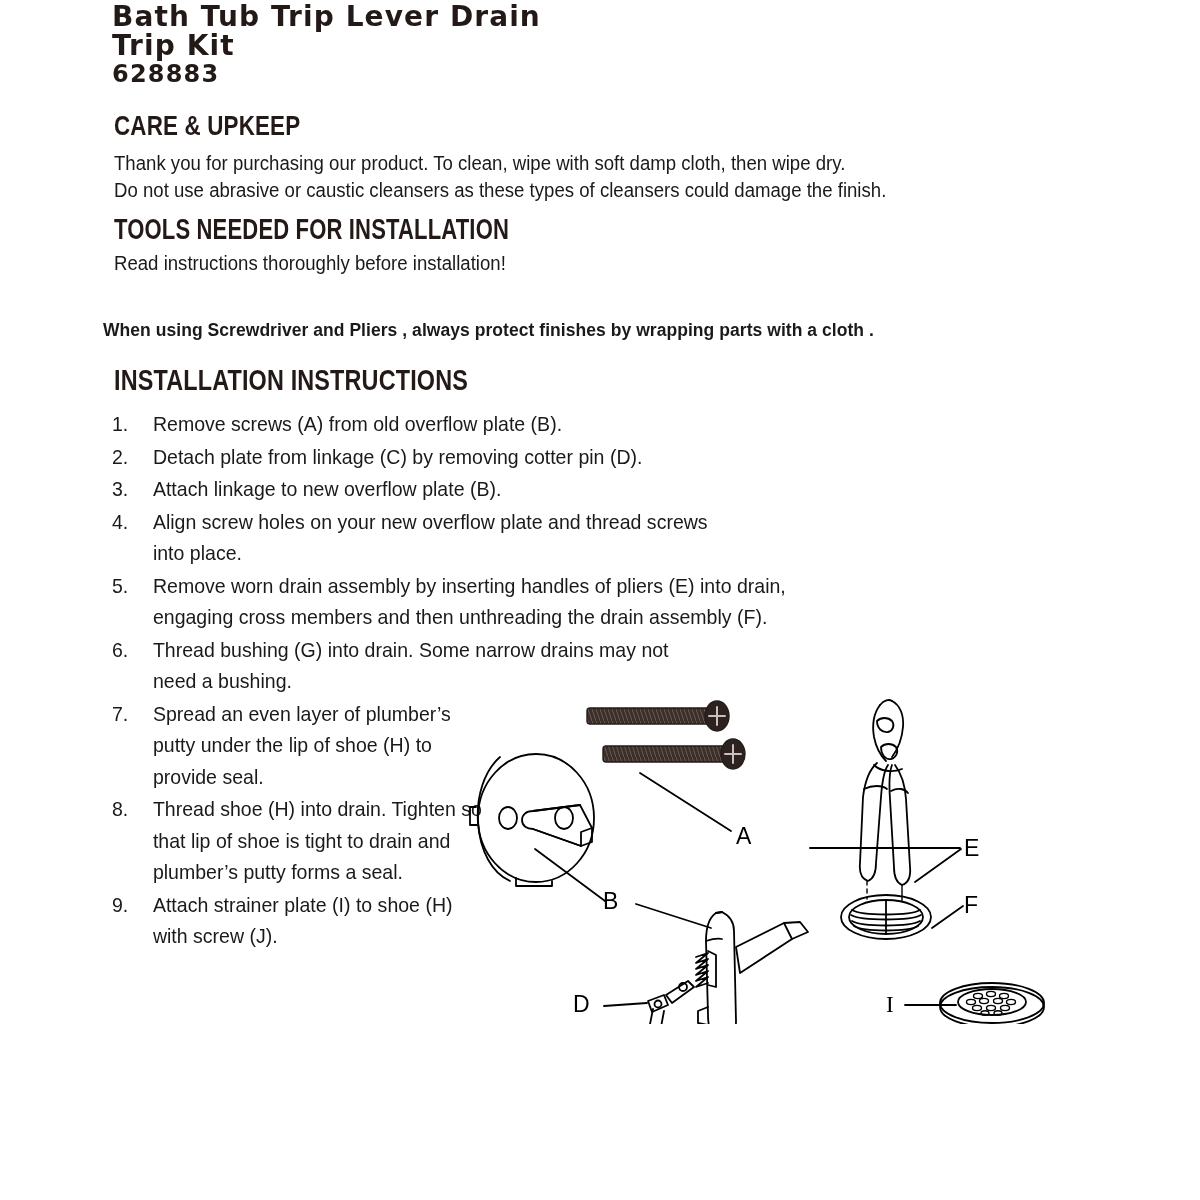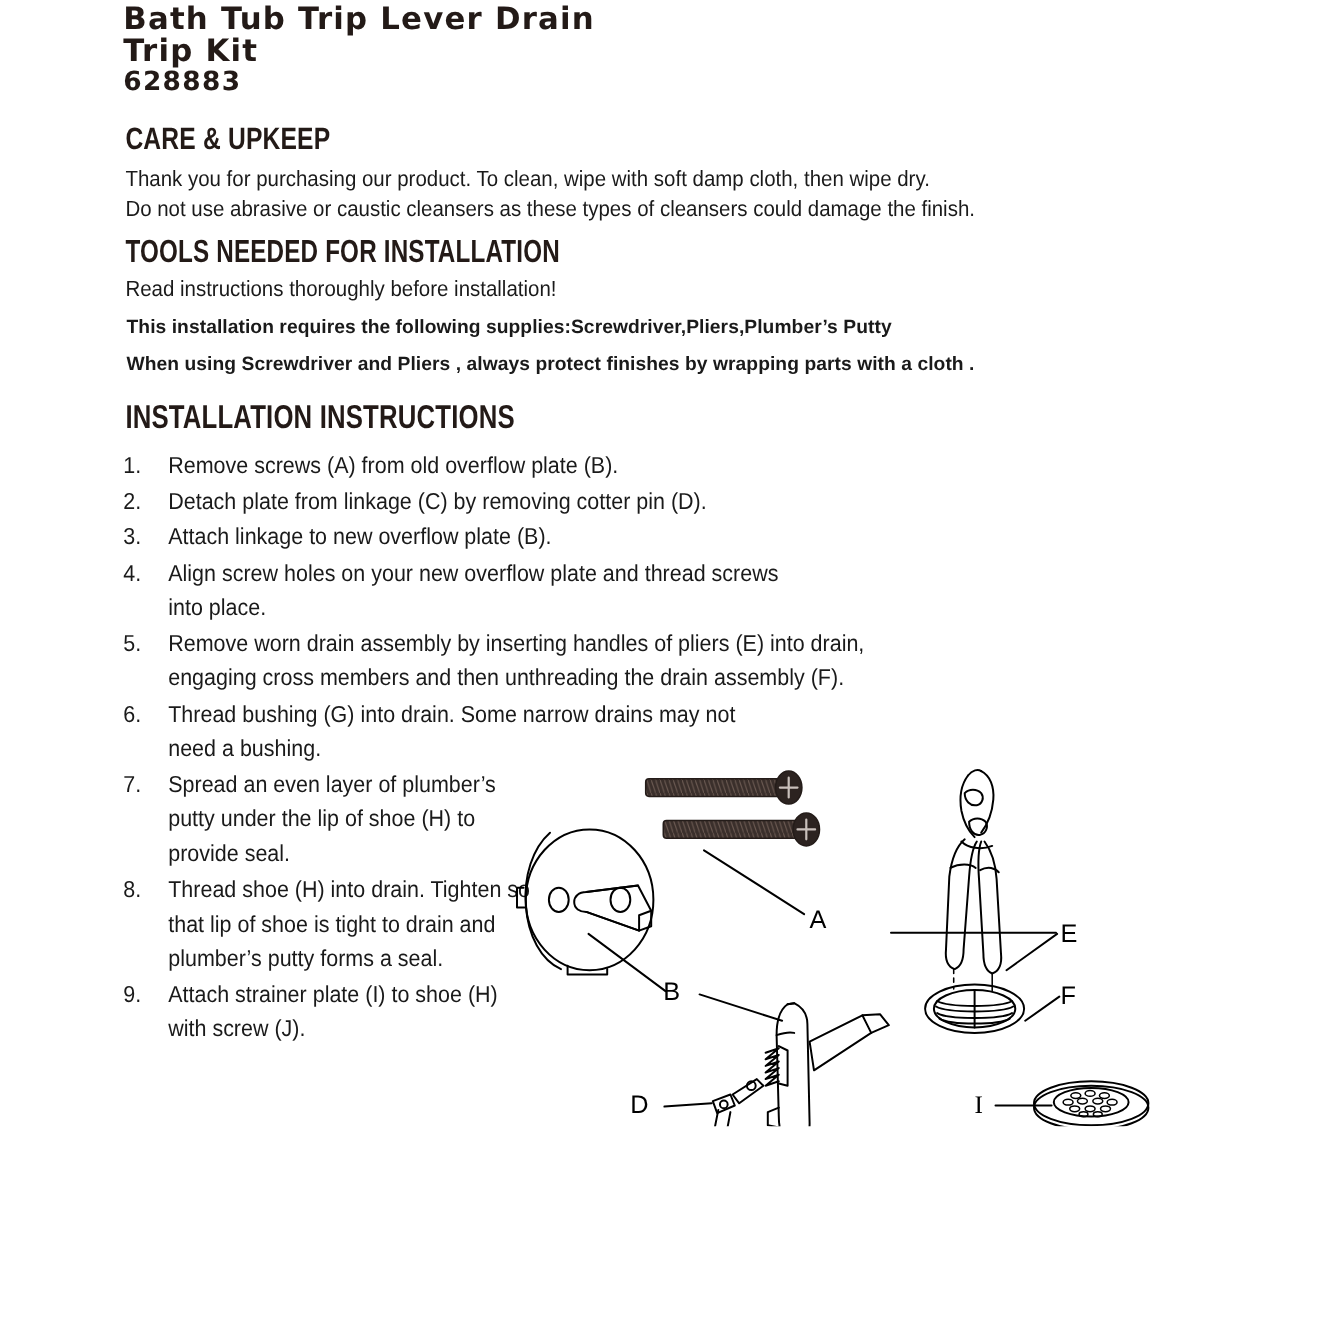--- a/index.html
+++ b/index.html
@@ -100,21 +100,21 @@
   .bold-line {
     position: absolute;
     font-family: "Liberation Sans", sans-serif;
     font-weight: bold;
     font-size: 17.5px;
     color: #1a1a1a;
     white-space: nowrap;
     letter-spacing: 0.05px;
   }
   #supplies-line { left: 115px; top: 287px; }
-  #cloth-line    { left: 115px; top: 320px; }
+  #cloth-line    { left: 103px; top: 320px; }
 
   
   #steps {
     position: absolute;
     left: 112px;
     top: 408px;
     width: 680px;
   }
   .step {
     position: relative;
@@ -177,21 +177,20 @@
 
   <div class="body-para" id="care-text">
     <span class="ln">Thank you for purchasing our product. To clean, wipe with soft damp cloth, then wipe dry.</span>
     <span class="ln">Do not use abrasive or caustic cleansers as these types of cleansers could damage the finish.</span>
   </div>
 
   <div class="sect-head" id="tools-heading">TOOLS NEEDED FOR INSTALLATION</div>
 
   <div class="body-para" id="read-instructions">Read instructions thoroughly before installation!</div>
 
-  <div class="bold-line" id="supplies-line">This installation requires the following supplies:Screwdriver,Pliers,Plumber’s Putty</div>
   <div class="bold-line" id="cloth-line">When using Screwdriver and Pliers , always protect finishes by wrapping parts with a cloth .</div>
 
   <div class="sect-head" id="install-heading">INSTALLATION INSTRUCTIONS</div>
 
   <div id="steps">
     <div class="step wide">
       <span class="num">1.</span>
       <span class="txt">Remove screws (A) from old overflow plate (B).</span>
     </div>
     <div class="step wide">

